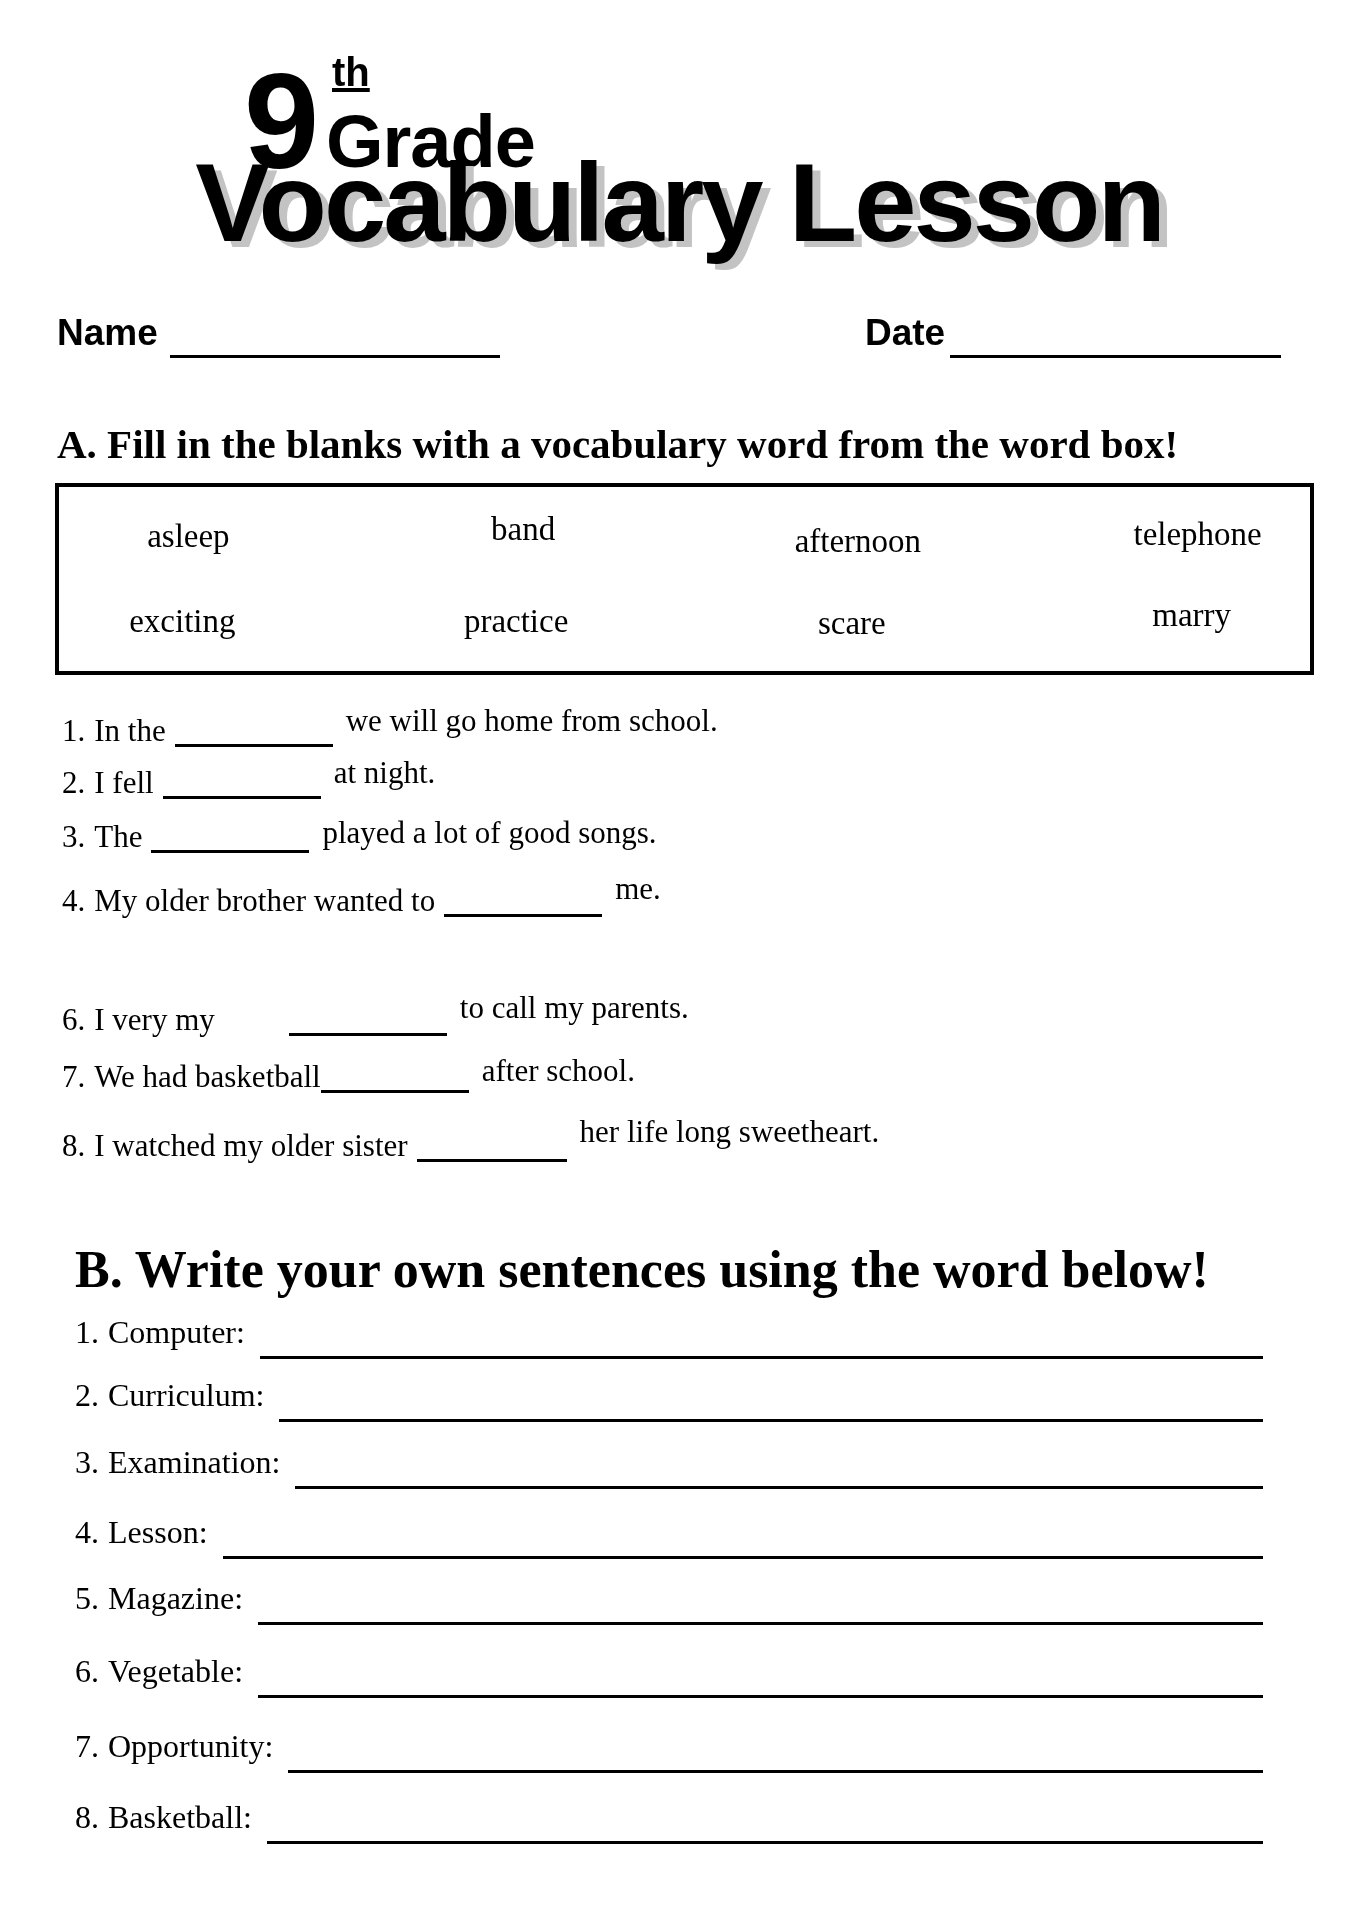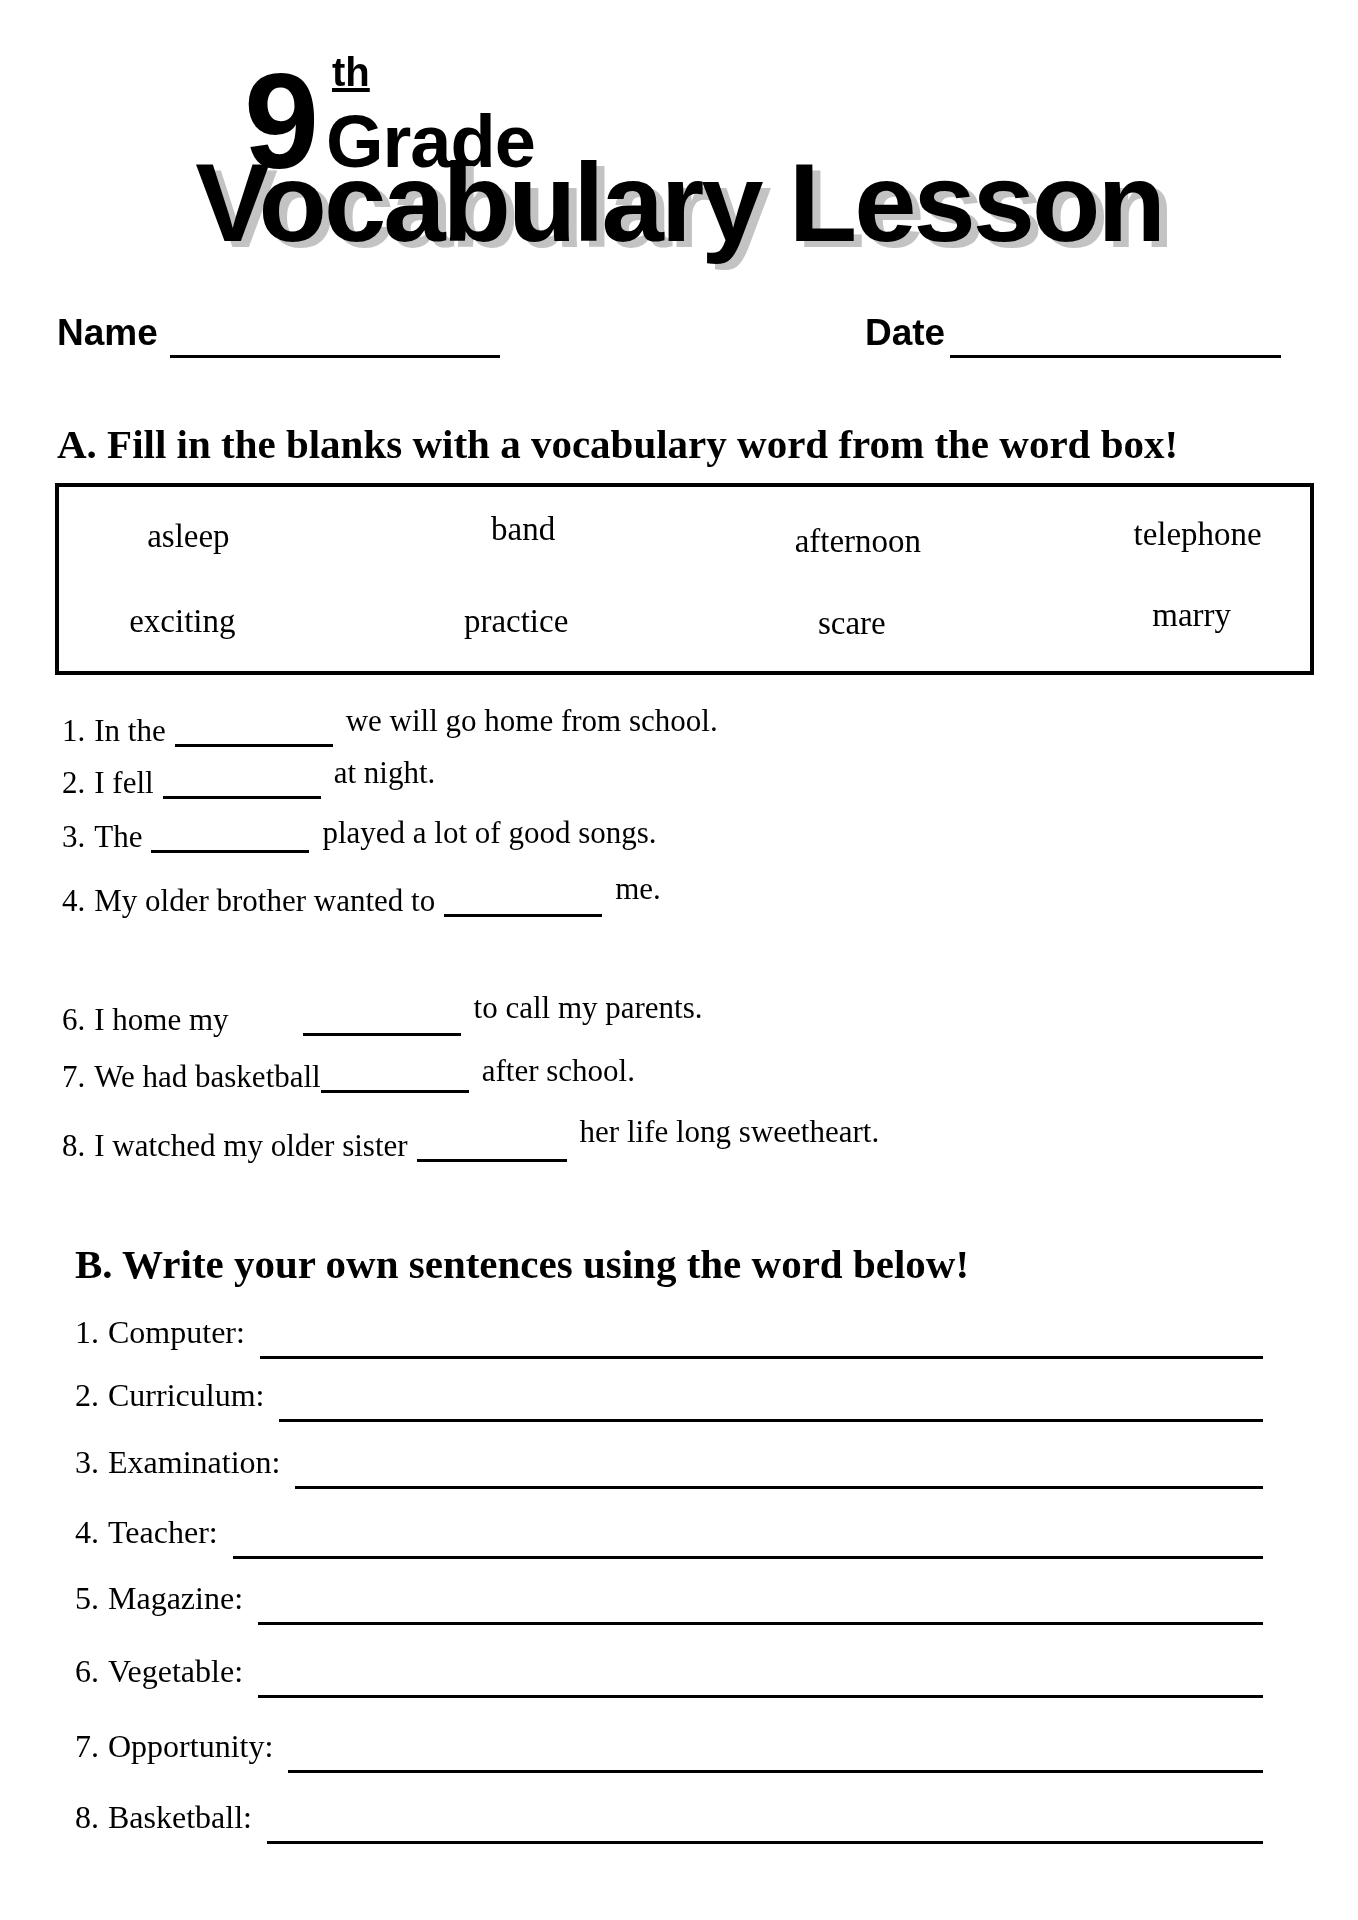--- a/index.html
+++ b/index.html
@@ -61,21 +61,21 @@
   }
 
   
   .heading-a {
     position:absolute; left:57px; top:424px;
     font-weight:700; font-size:41px; line-height:1;
     white-space:nowrap;
   }
   .heading-b {
     position:absolute; left:75px; top:1244px;
-    font-weight:700; font-size:41px; line-height:1;
+    font-weight:700; font-size:52px; line-height:1;
     white-space:nowrap;
   }
 
   
   .word-box {
     position:absolute; left:55px; top:483px;
     width:1259px; height:192px;
     border:4px solid #000;
     display:grid;
     grid-template-columns:repeat(4, 1fr);
@@ -177,21 +177,21 @@
   <div class="a-item" id="item-a2">
     <span class="num">2.</span><span class="pre">I fell</span><span class="blank"></span><span class="post">at night.</span>
   </div>
   <div class="a-item" id="item-a3">
     <span class="num">3.</span><span class="pre">The</span><span class="blank"></span><span class="post">played a lot of good songs.</span>
   </div>
   <div class="a-item" id="item-a4">
     <span class="num">4.</span><span class="pre">My older brother wanted to</span><span class="blank"></span><span class="post">me.</span>
   </div>
   <div class="a-item" id="item-a6">
-    <span class="num">6.</span><span class="pre">I home my</span><span class="blank"></span><span class="post">to call my parents.</span>
+    <span class="num">6.</span><span class="pre">I very my</span><span class="blank"></span><span class="post">to call my parents.</span>
   </div>
   <div class="a-item" id="item-a7">
     <span class="num">7.</span><span class="pre">We had basketball</span><span class="blank attached"></span><span class="post">after school.</span>
   </div>
   <div class="a-item" id="item-a8">
     <span class="num">8.</span><span class="pre">I watched my older sister</span><span class="blank"></span><span class="post">her life long sweetheart.</span>
   </div>
 
   <div class="heading-b">B. Write your own sentences using the word below!</div>
 
@@ -205,21 +205,21 @@
       <span class="b-label">Curriculum:</span>
       <div class="b-line"></div>
   </div>
   <div class="b-item" id="item-b3">
     <span class="num">3.</span>
       <span class="b-label">Examination:</span>
       <div class="b-line"></div>
   </div>
   <div class="b-item" id="item-b4">
     <span class="num">4.</span>
-      <span class="b-label">Teacher:</span>
+      <span class="b-label">Lesson:</span>
       <div class="b-line"></div>
   </div>
   <div class="b-item" id="item-b5">
     <span class="num">5.</span>
       <span class="b-label">Magazine:</span>
       <div class="b-line"></div>
   </div>
   <div class="b-item" id="item-b6">
     <span class="num">6.</span>
       <span class="b-label">Vegetable:</span>

